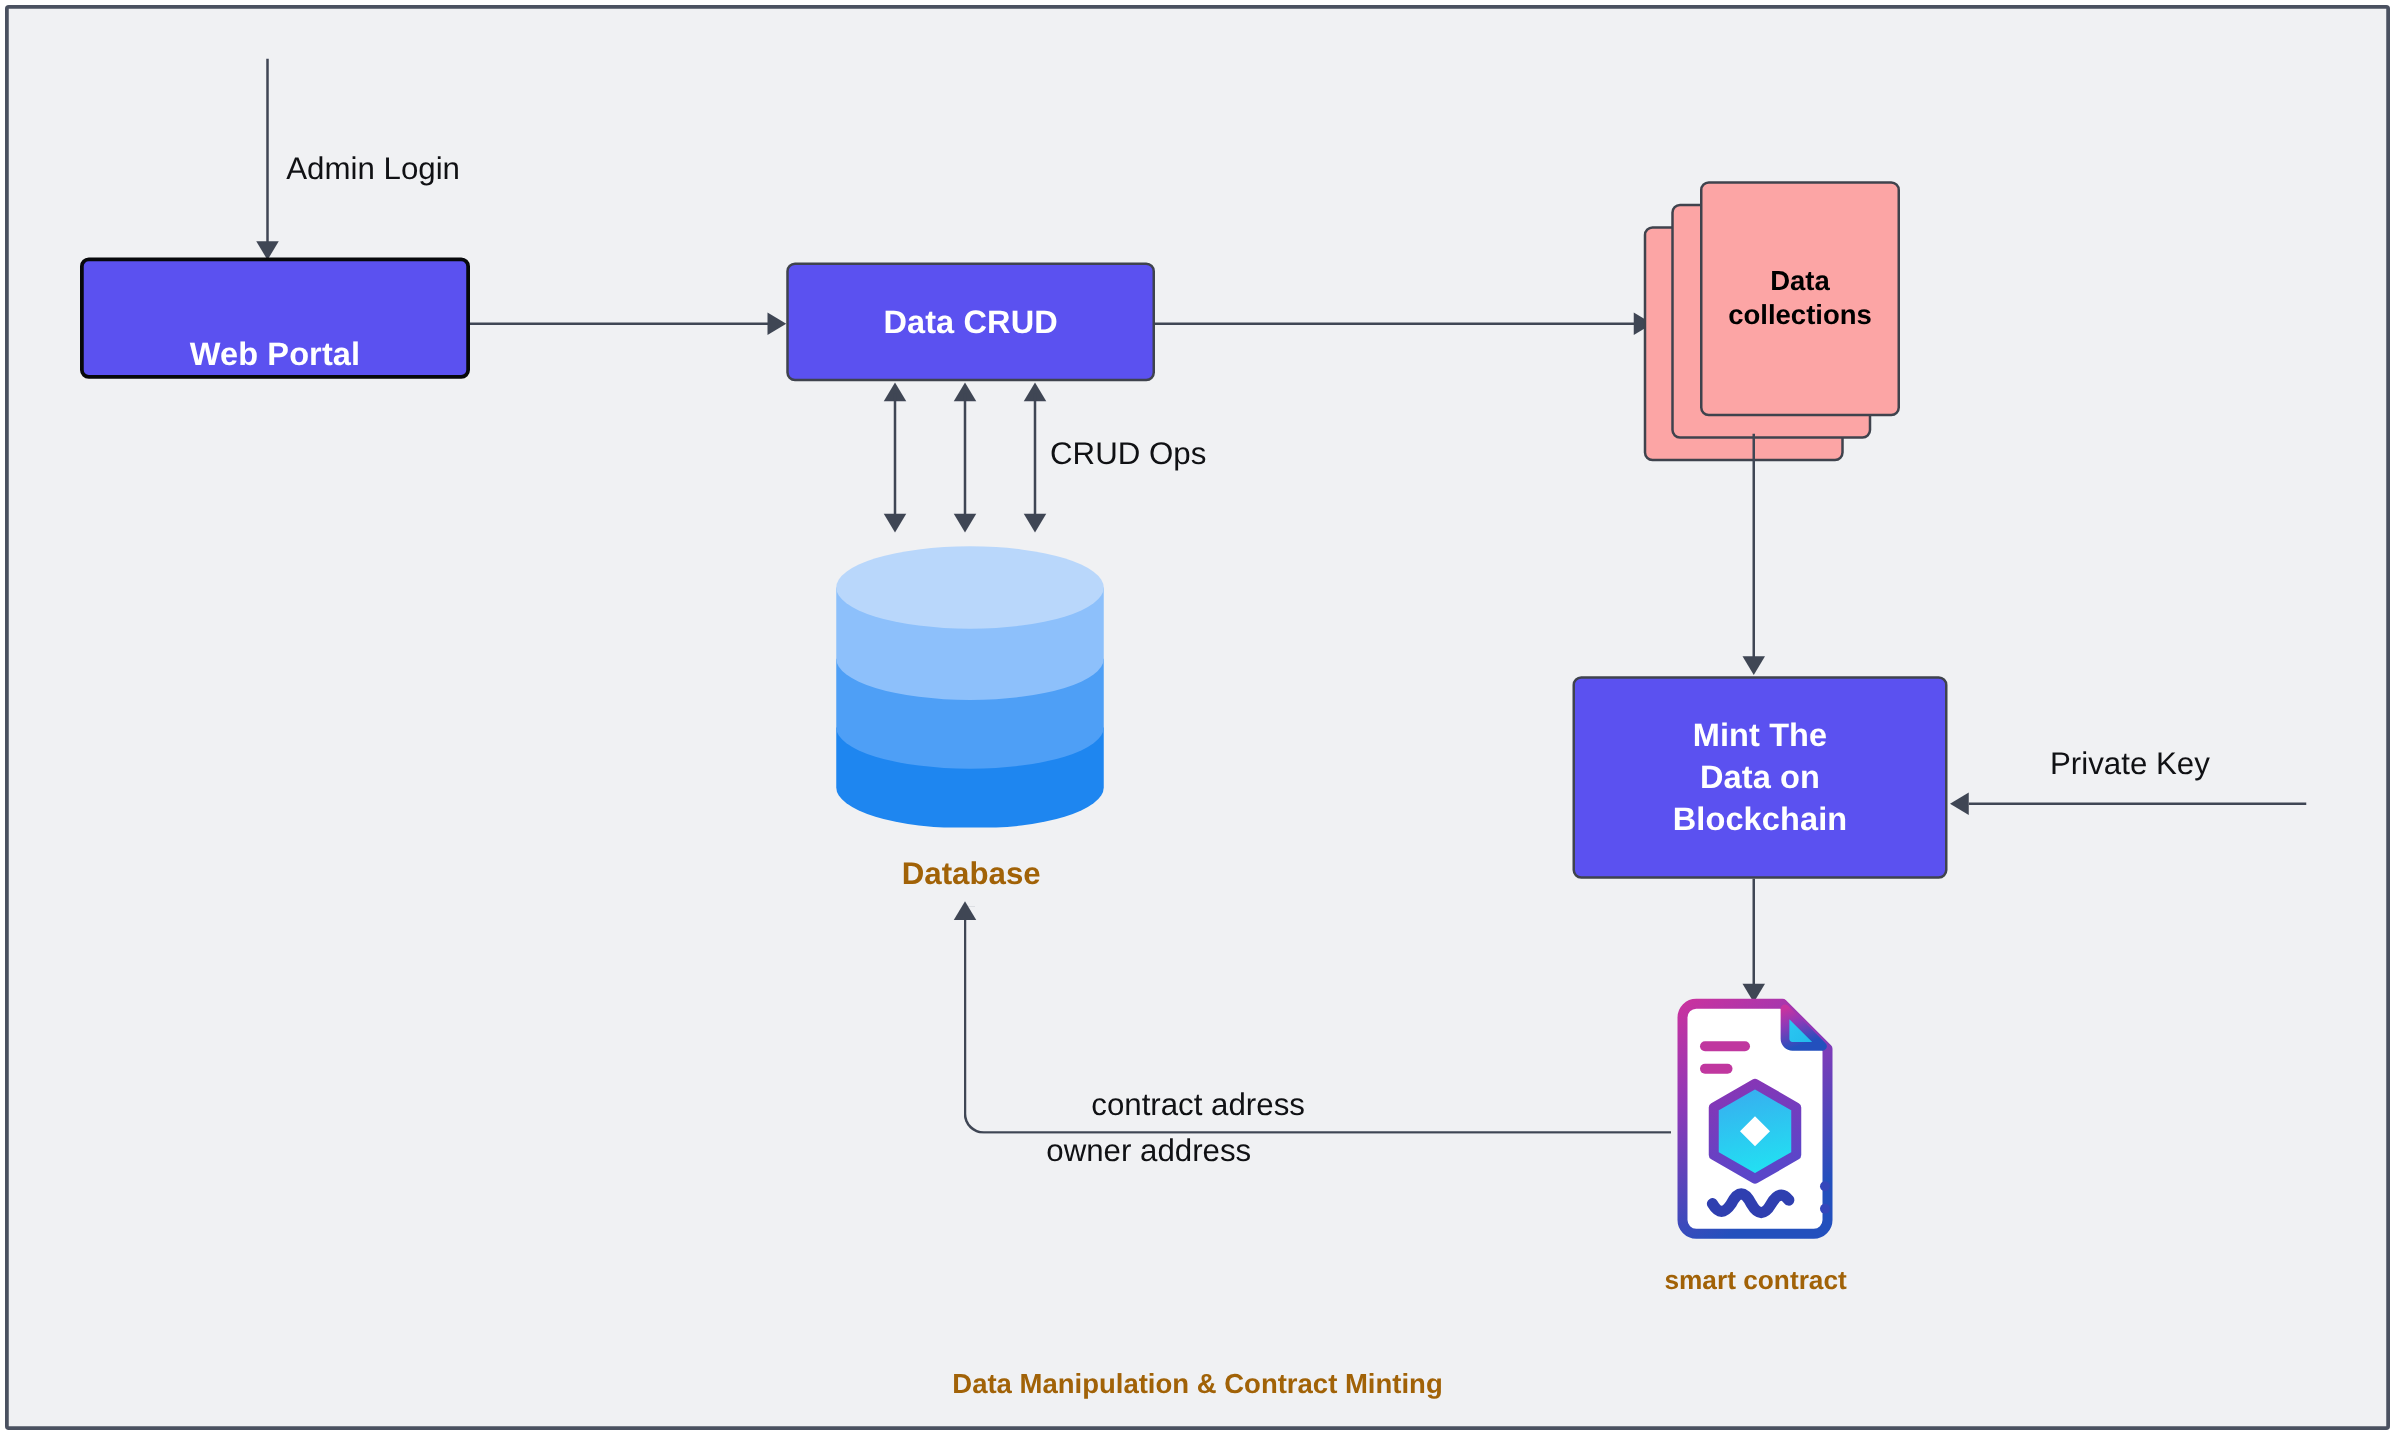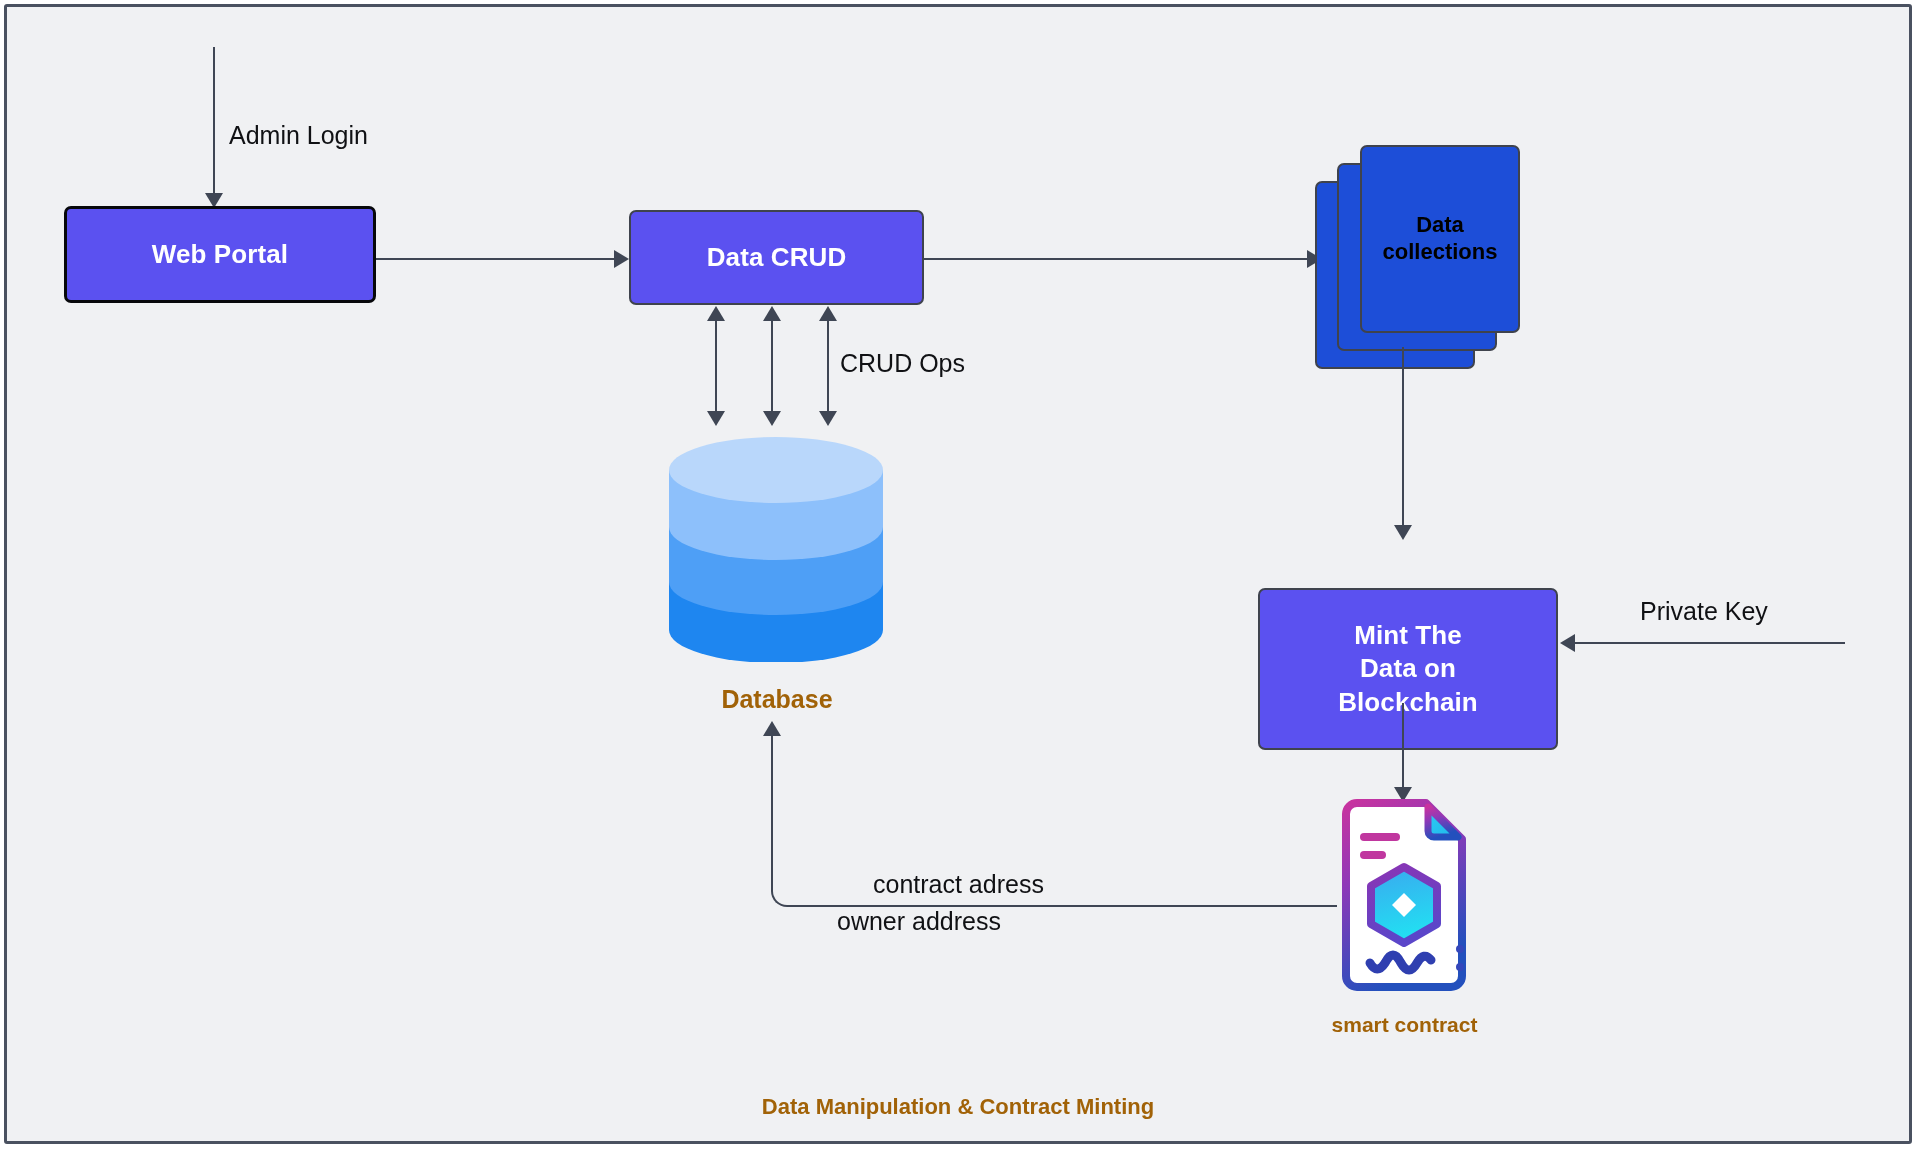--- a/index.html
+++ b/index.html
@@ -105,21 +105,21 @@
     border-left: 2.6px solid #3f4654;
     border-bottom: 2.6px solid #3f4654;
     border-bottom-left-radius: 16px;
     box-sizing: border-box;
   }
 
   
   .card-stack { position: absolute; }
   .card-stack .card {
     position: absolute;
-    background: #1d4ed8;
+    background: #fca5a5;
     border: 2.5px solid #3f434d;
     border-radius: 7px;
     box-sizing: border-box;
   }
   .card-stack .card-front {
     display: flex;
     align-items: center;
     justify-content: center;
     text-align: center;
     color: #000000;
@@ -137,21 +137,21 @@
 </style>
 </head>
 <body>
 
 <div id="diagram-canvas">
 
   <div class="line-v abs" style="left:206px; top:40px; height:152px;"></div>
   <div class="arrow-head arrow-down abs" style="left:198px; top:186px;"></div>
   <div class="edge-label" style="left:222px; top:112px; font-size:25px;">Admin Login</div>
 
-  <div class="node-box heavy" style="left:57px; top:199px; width:312px; height:97px; font-size:26px;">
+  <div class="node-box heavy" style="left:57px; top:199px; width:312px; height:97px; font-size:26px;align-items:flex-end;">
     <span>Web Portal</span>
   </div>
 
   <div class="line-h abs" style="left:369px; top:251px; width:240px;"></div>
   <div class="arrow-head arrow-right abs" style="left:607px; top:243px;"></div>
 
   <div class="node-box" style="left:622px; top:203px; width:295px; height:95px; font-size:26px;">
     <span>Data CRUD</span>
   </div>
 
@@ -191,21 +191,21 @@
     <div class="card" style="left:22px; top:18px; width:160px; height:188px;"></div>
     <div class="card card-front" style="left:45px; top:0px; width:160px; height:188px; font-size:22px;">
       <span style="white-space:pre-line;">Data
 collections</span>
     </div>
   </div>
 
   <div class="line-v abs" style="left:1395px; top:340px; height:182px;"></div>
   <div class="arrow-head arrow-down abs" style="left:1387px; top:518px;"></div>
 
-  <div class="node-box" style="left:1251px; top:534px; width:300px; height:162px; font-size:26px;margin-top:47px;">
+  <div class="node-box" style="left:1251px; top:534px; width:300px; height:162px; font-size:26px;">
     <span style="white-space:pre-line;">Mint The
 Data on
 Blockchain</span>
   </div>
 
   <div class="line-h abs" style="left:1568px; top:635px; width:270px;"></div>
   <div class="arrow-head arrow-left abs" style="left:1553px; top:627px;"></div>
   <div class="edge-label" style="left:1633px; top:588px; font-size:25px;">Private Key</div>
 
   <div class="line-v abs" style="left:1395px; top:696px; height:88px;"></div>

